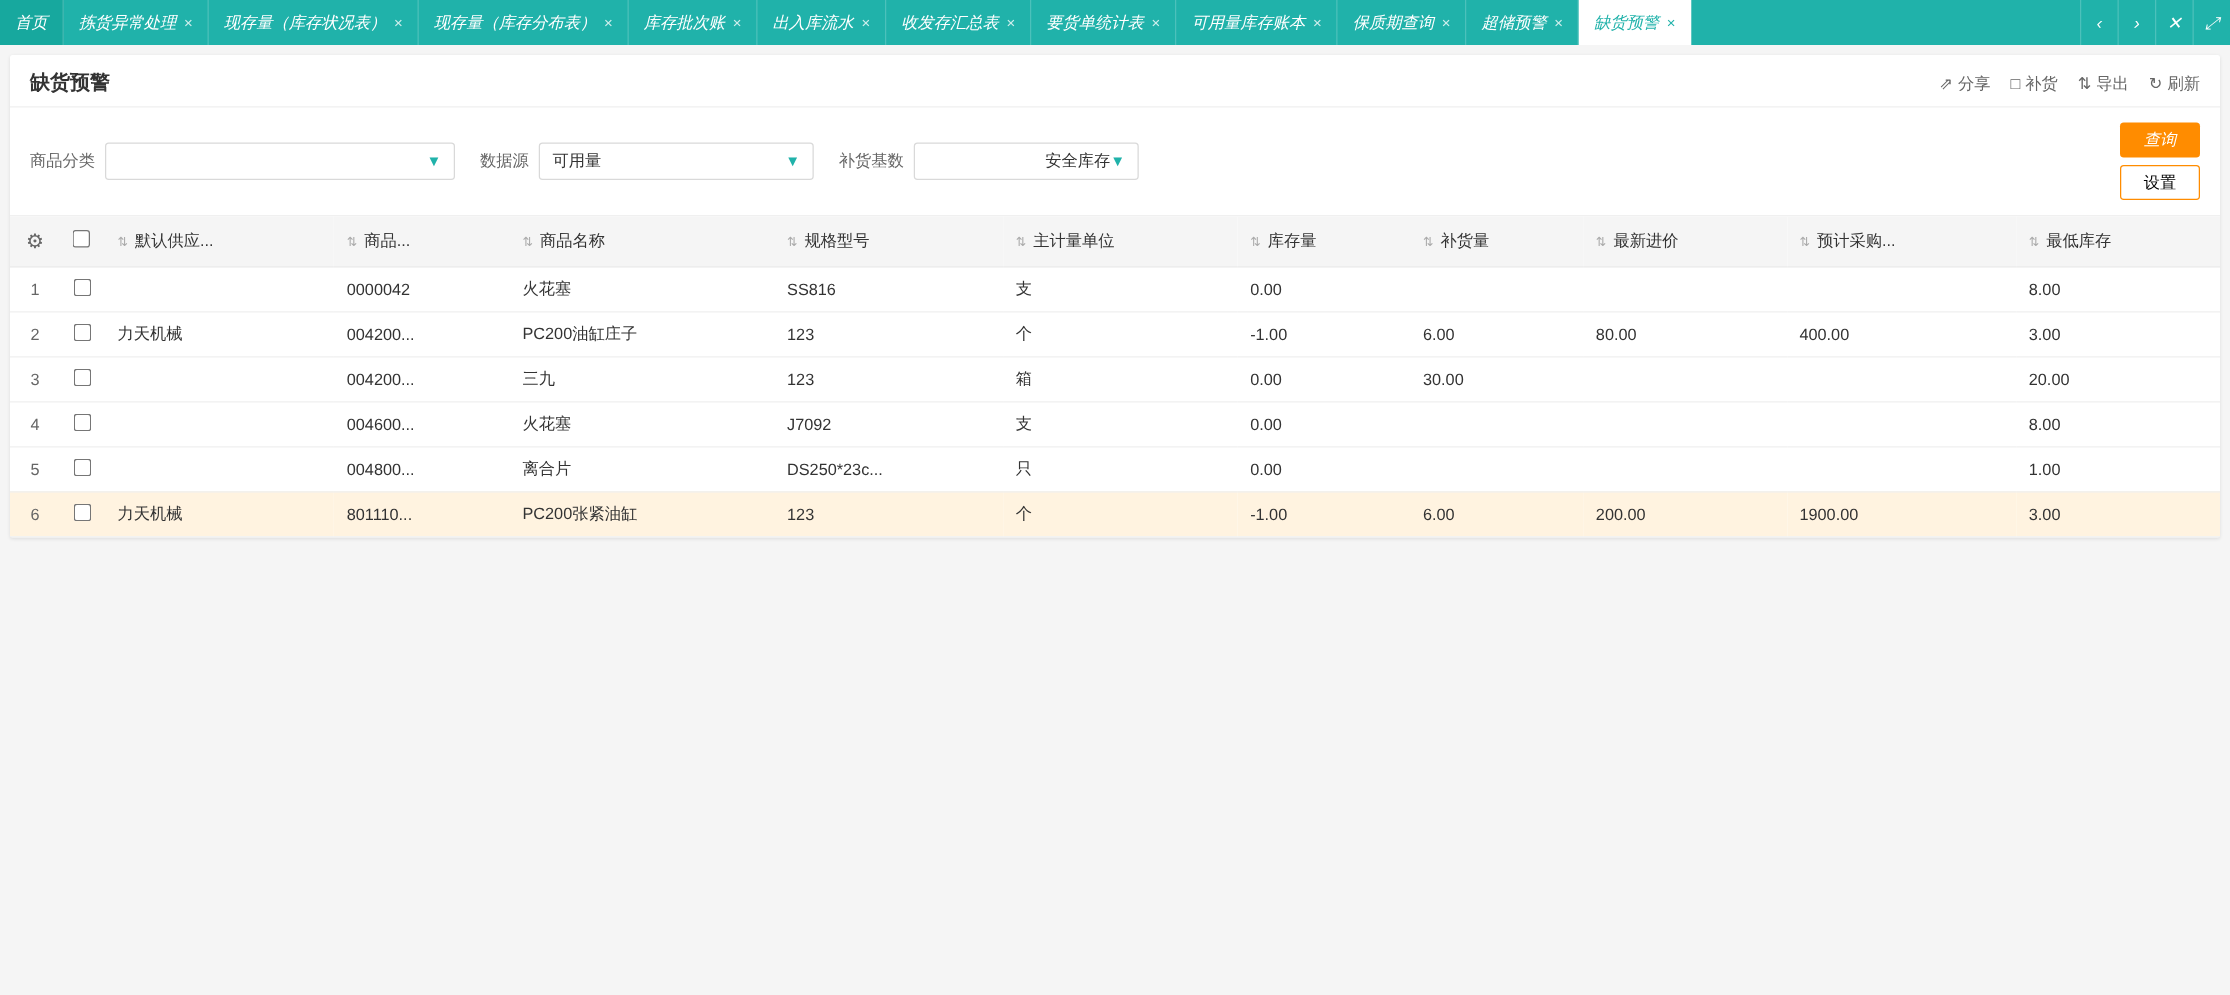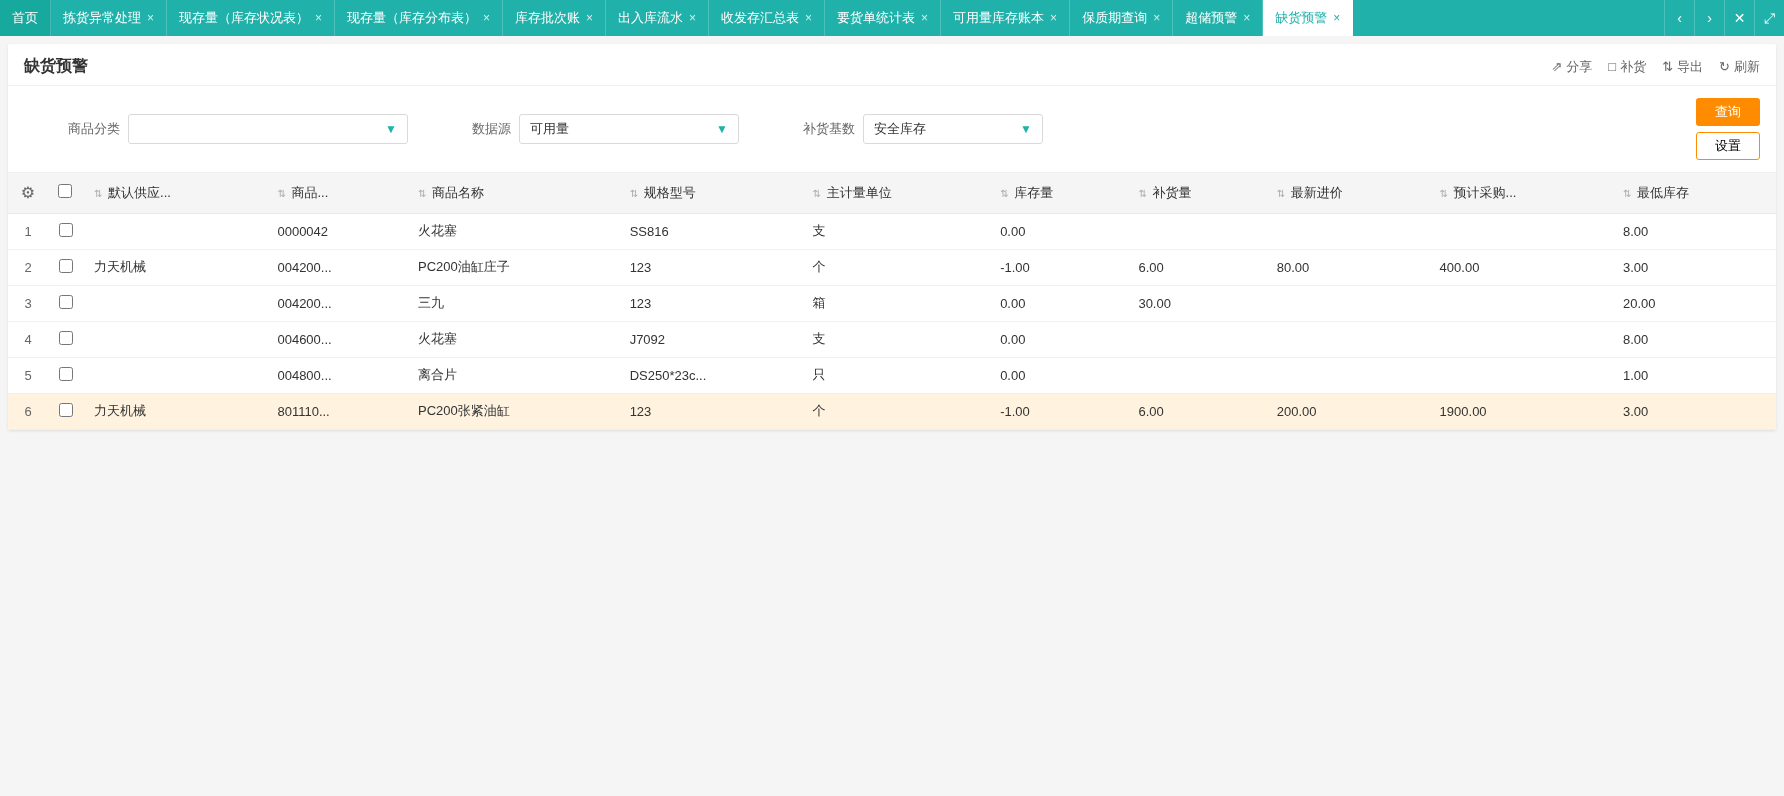--- a/index.html
+++ b/index.html
@@ -5,20 +5,21 @@
     * { box-sizing: border-box; margin: 0; padding: 0; }
     body { font-family: 'Microsoft YaHei', Arial, sans-serif; font-size: 13px; background: #f5f5f5; color: #333; overflow: hidden; }
 
     
     .tab-bar {
       display: flex;
       align-items: center;
       background: #20b2aa;
       height: 36px;
       overflow: hidden;
+      font-style: italic;
     }
     .tab-item {
       display: flex;
       align-items: center;
       padding: 0 12px;
       height: 36px;
       color: #fff;
       white-space: nowrap;
       cursor: pointer;
       font-size: 13px;
@@ -100,21 +101,20 @@
       display: flex;
       align-items: center;
       padding: 12px 16px;
       gap: 20px;
       border-bottom: 1px solid #f0f0f0;
     }
     .filter-group {
       display: flex;
       align-items: center;
       gap: 8px;
-      margin-left: 44px;
     }
     .filter-label {
       color: #666;
       white-space: nowrap;
       font-size: 13px;
     }
     .filter-select {
       display: flex;
       align-items: center;
       border: 1px solid #d9d9d9;
@@ -125,37 +125,39 @@
       cursor: pointer;
       justify-content: space-between;
       height: 30px;
     }
     .filter-select-sm {
       min-width: 220px;
       gap: 48px;
     }
     .filter-select-xs {
       min-width: 180px;
+      justify-content: flex-end;
     }
     .chevron-down { color: #20b2aa; font-size: 12px; }
     .filter-actions {
       margin-left: auto;
       display: flex;
       flex-direction: column;
       gap: 6px;
     }
     .btn-query {
       background: #ff8c00;
       color: #fff;
       border: none;
       border-radius: 3px;
       padding: 5px 18px;
       cursor: pointer;
       font-size: 13px;
       height: 28px;
+      font-style: italic;
     }
     .btn-settings {
       background: #fff;
       color: #000000;
       border: 1px solid #ff8c00;
       border-radius: 3px;
       padding: 4px 18px;
       cursor: pointer;
       font-size: 13px;
       height: 28px;

